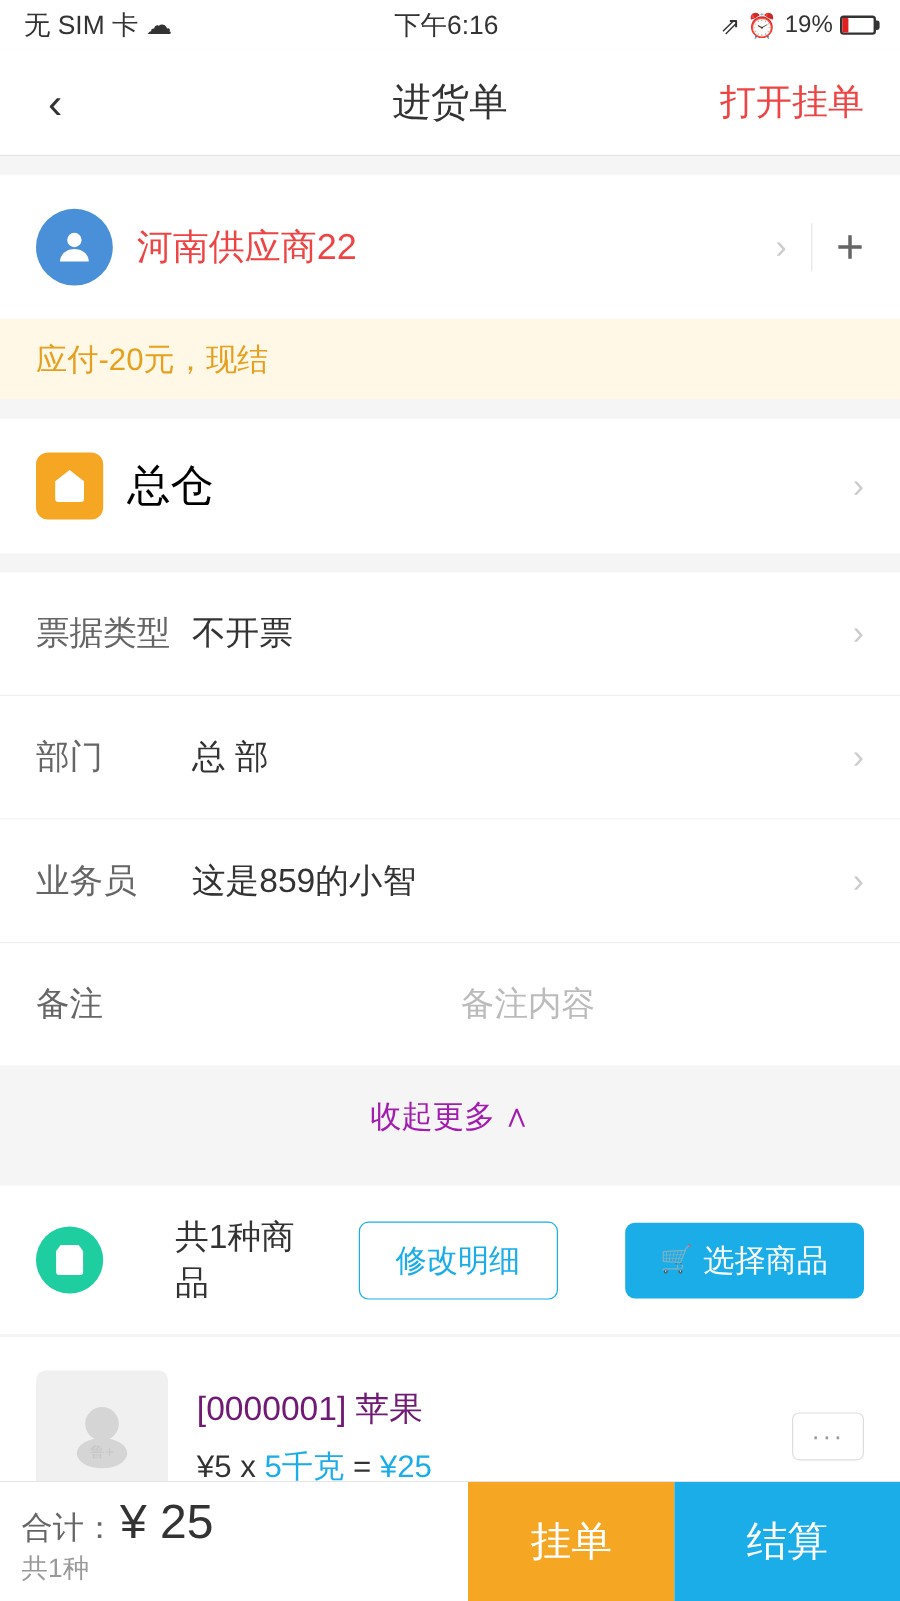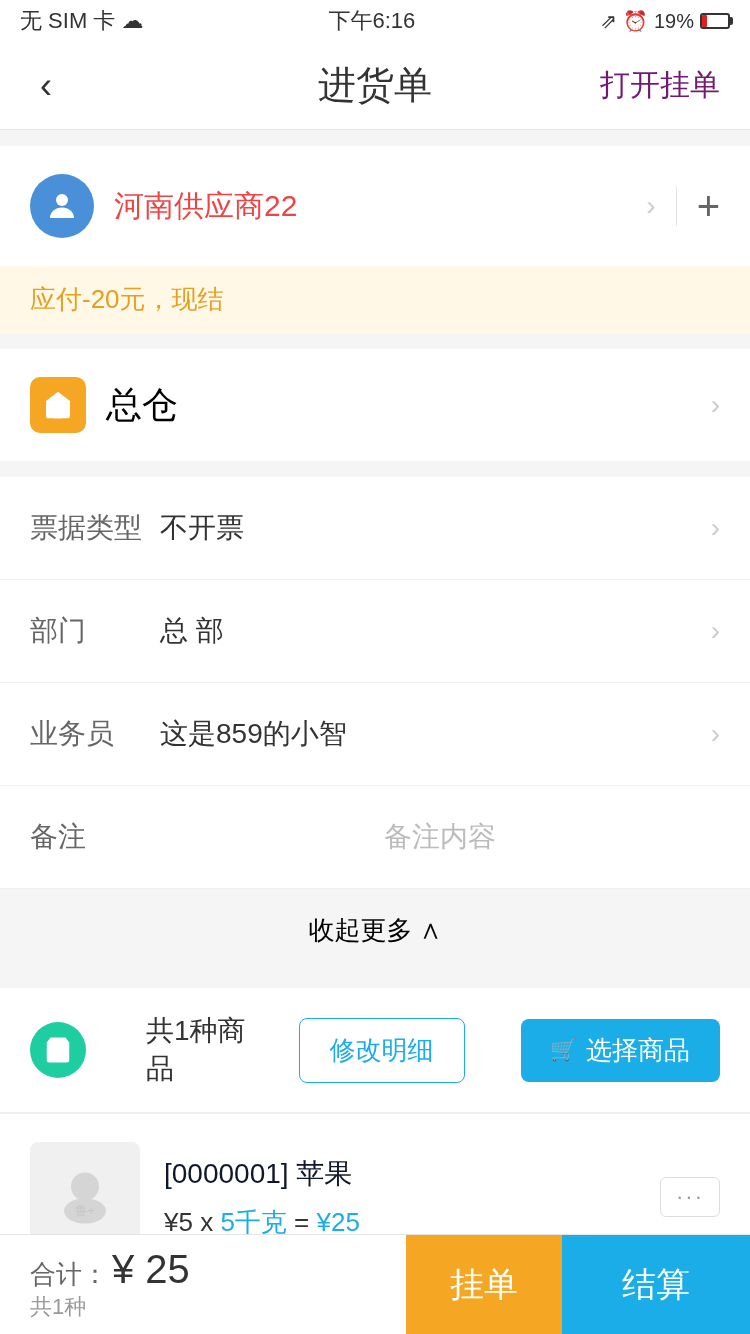--- a/index.html
+++ b/index.html
@@ -42,28 +42,28 @@
     .nav-back {
       font-size: 36px;
       color: #333;
       cursor: pointer;
       padding: 10px;
     }
     .nav-title {
       position: absolute;
       left: 50%;
       transform: translateX(-50%);
-      font-size: 38px;
+      font-size: 32px;
       font-weight: 500;
       color: #333;
     }
     .nav-action {
       margin-left: auto;
       font-size: 30px;
-      color: #701a75;
+      color: #ef4444;
       cursor: pointer;
     }
 
     
     .section-gap {
       height: 16px;
       background: #f5f5f5;
     }
 
     
@@ -168,21 +168,21 @@
       color: #bbb;
       text-align: center;
     }
 
     
     .collapse-toggle {
       background: #f5f5f5;
       text-align: center;
       padding: 24px;
       font-size: 26px;
-      color: #000000;
+      color: #a21caf;
       cursor: pointer;
     }
 
     
     .product-section-header {
       background: #fff;
       display: flex;
       align-items: center;
       padding: 24px 30px;
       border-bottom: 1px solid #f0f0f0;
@@ -245,21 +245,21 @@
       display: flex;
       align-items: center;
       justify-content: center;
       flex-shrink: 0;
       overflow: hidden;
     }
     .product-thumb svg { width: 70px; height: 70px; opacity: 0.3; }
     .product-info { flex: 1; }
     .product-name {
       font-size: 28px;
-      color: #0f172a;
+      color: #701a75;
       margin-bottom: 12px;
     }
     .product-price {
       font-size: 26px;
       color: #333;
     }
     .price-highlight { color: #1aade8; }
     .product-more {
       width: 60px;
       height: 40px;
@@ -281,37 +281,37 @@
       left: 0;
       width: 750px;
       height: 100px;
       background: #fff;
       display: flex;
       align-items: center;
       border-top: 1px solid #e5e5e5;
     }
     .total-area {
       flex: 1;
-      padding: 0 30px;
+      padding: 0 18px;
     }
     .total-label {
       font-size: 26px;
       color: #666;
     }
     .total-amount {
       font-size: 40px;
       font-weight: normal;
       color: #333;
     }
     .total-count {
       font-size: 22px;
       color: #999;
     }
     .btn-hold {
-      width: 156px;
+      width: 172px;
       height: 100px;
       background: #f5a623;
       color: #fff;
       font-size: 34px;
       display: flex;
       align-items: center;
       justify-content: center;
       cursor: pointer;
       border: none;
     }

